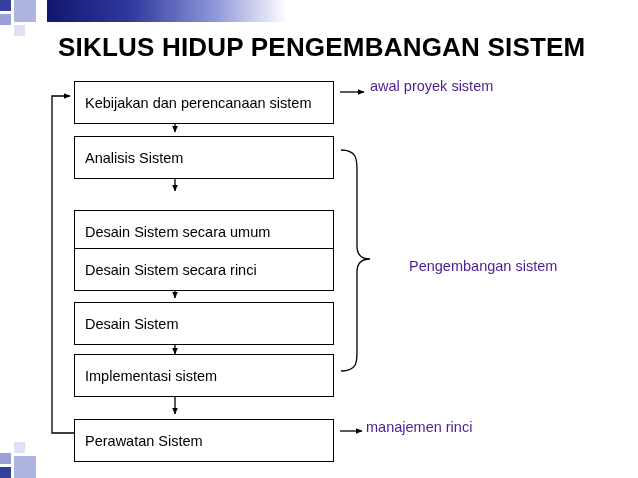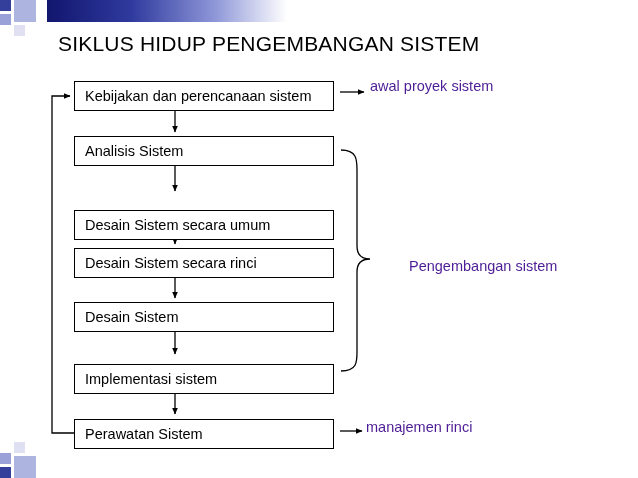--- a/index.html
+++ b/index.html
@@ -36,33 +36,33 @@
   .sq-e { left: 0px;  bottom: 0px;  width: 11px; height: 11px; background:#343f9c; }
   .sq-f { left: 14px; bottom: 0px;  width: 22px; height: 22px; background:#aeb4e0; }
   .sq-g { left: 0px;  bottom: 14px; width: 11px; height: 11px; background:#9aa1d8; }
   .sq-h { left: 14px; bottom: 25px; width: 11px; height: 11px; background:#dfe1f2; }
 
   
   .title {
     position: absolute;
     left: 58px;
     top: 32px;
-    font-size: 21px;
-    font-weight: normal;
+    font-size: 26px;
+    font-weight: bold;
     color: #000000;
     letter-spacing: 0.2px;
     white-space: nowrap;
   }
 
   
   .node {
     position: absolute;
     left: 74px;
     width: 260px;
-    height: 30px;
+    height: 43px;
     border: 1px solid #000000;
     background: #ffffff;
     box-sizing: border-box;
     display: flex;
     align-items: center;
     padding-left: 10px;
     font-size: 14.5px;
     color: #000000;
     white-space: nowrap;
     text-align: right;
@@ -124,18 +124,18 @@
     <path d="M341,150 C357,150 357,160 357,170 L357,246 C357,256 363,259 370,259
              C363,259 357,262 357,272 L357,352 C357,362 357,371 341,371"></path>
   </g>
 </svg>
 
 <div class="node" style="top:81px">Kebijakan dan perencanaan sistem</div>
 <div class="node" style="top:136px">Analisis Sistem</div>
 <div class="node" style="top:210px">Desain Sistem secara umum</div>
 <div class="node" style="top:248px">Desain Sistem secara rinci</div>
 <div class="node" style="top:302px">Desain Sistem</div>
-<div class="node" style="top:364px">Implementasi sistem</div>
+<div class="node" style="top:354px">Implementasi sistem</div>
 <div class="node" style="top:419px">Perawatan Sistem</div>
 
 <div class="side-label" style="left:370px; top:78px">awal proyek sistem</div>
 <div class="side-label" style="left:409px; top:258px">Pengembangan sistem</div>
 <div class="side-label" style="left:366px; top:419px">manajemen rinci</div>
 
 </body></html>

